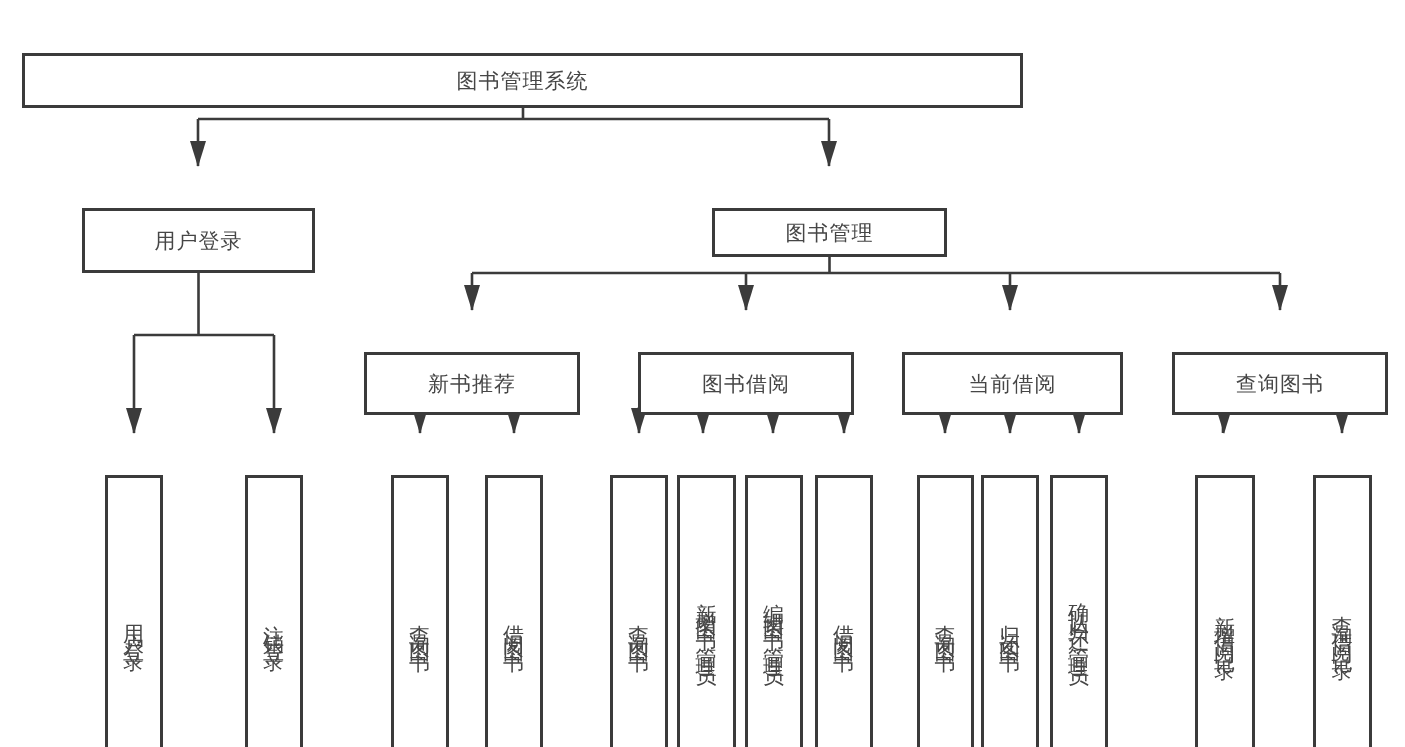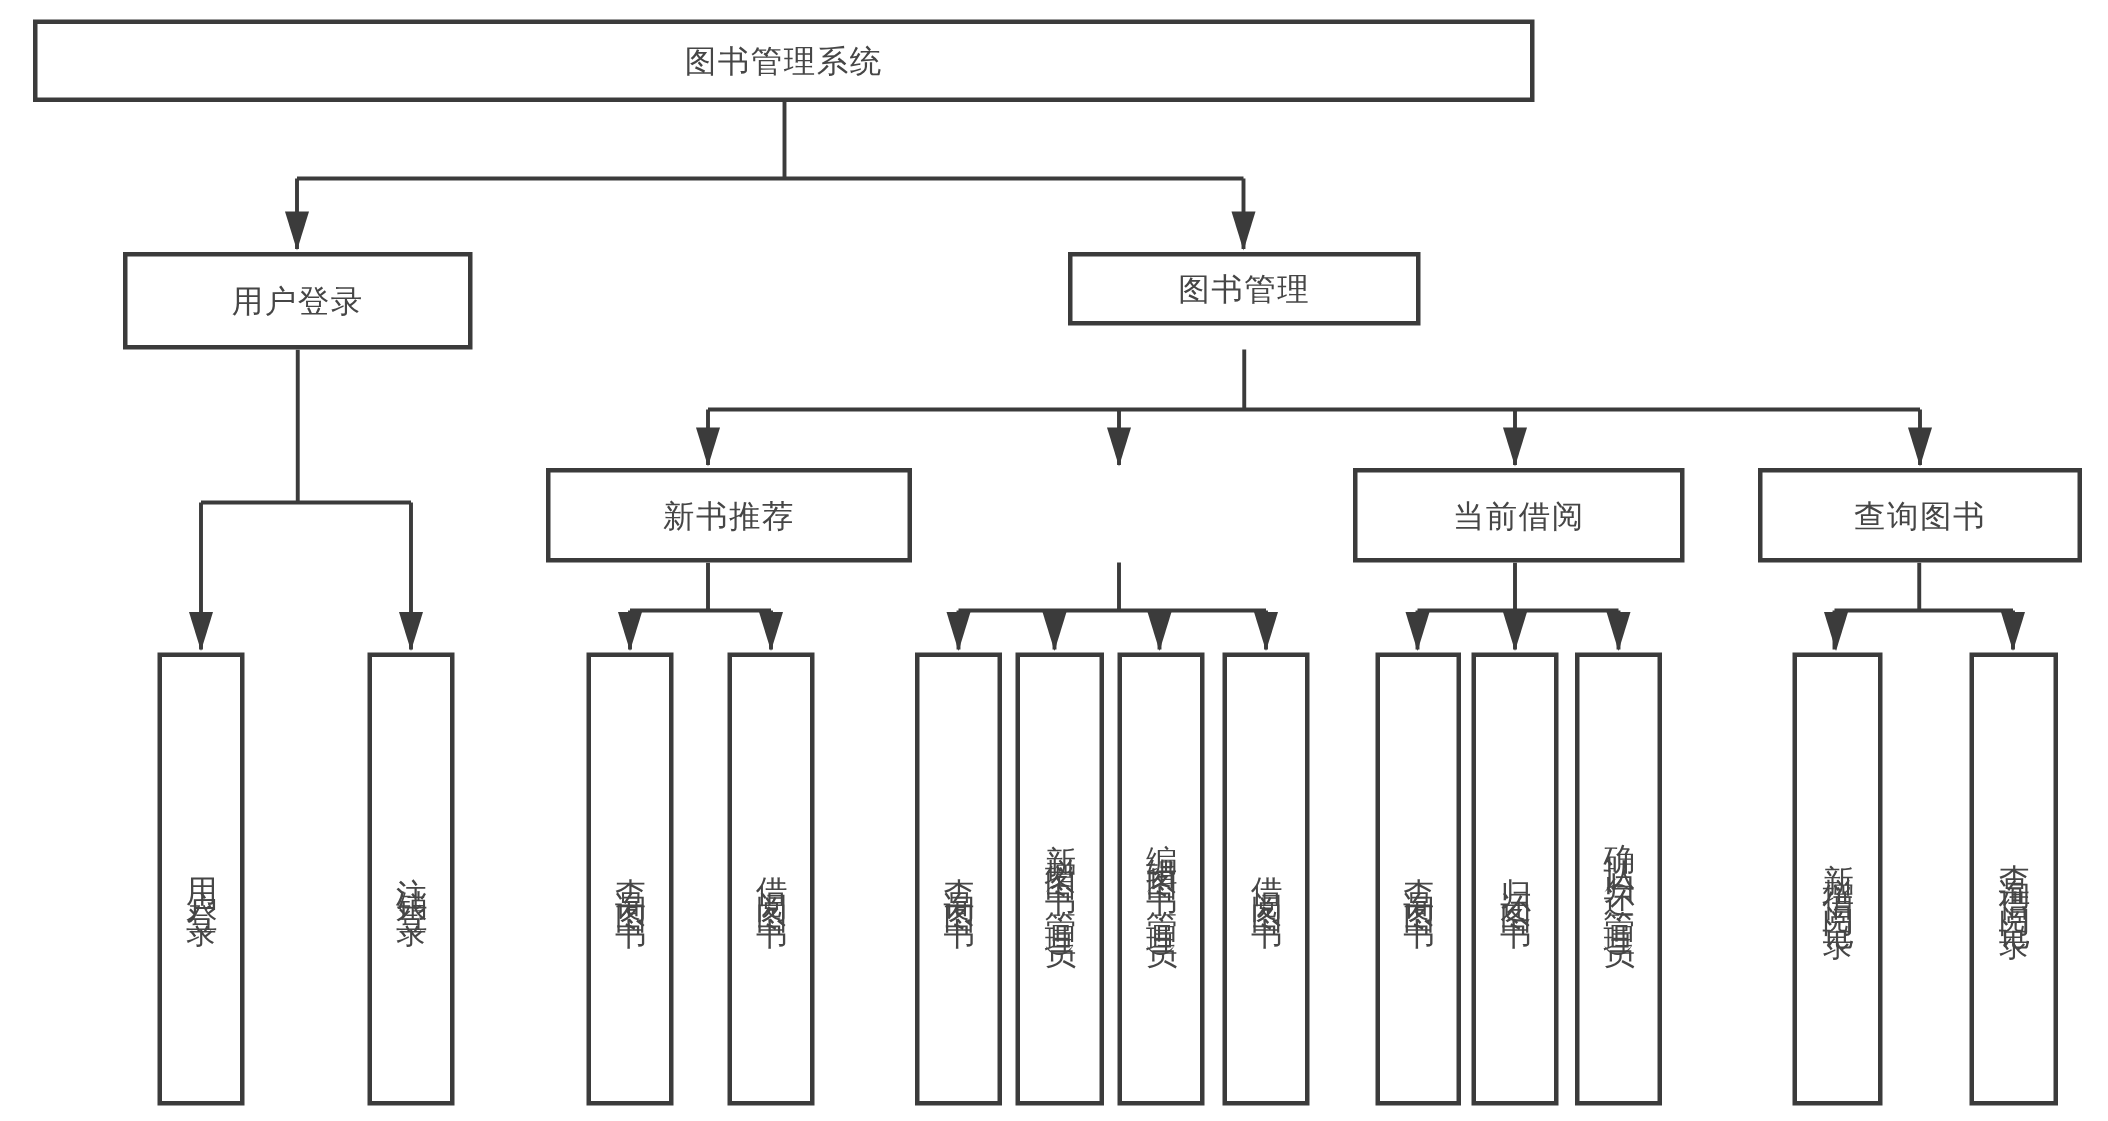--- a/index.html
+++ b/index.html
@@ -27,31 +27,32 @@
   }
   .box {
     position: absolute;
     box-sizing: border-box;
     border: 3px solid #3b3b3b;
     background: #ffffff;
     display: flex;
     align-items: center;
     justify-content: center;
     color: #464646;
+    margin-top: 40px;
   }
   .hbox {
     font-size: 21px;
     letter-spacing: 1px;
     white-space: nowrap;
   }
   .root-box  { left: 22px;  top: 13px;  width: 1001px; height: 55px; }
   .l1-login  { left: 82px;  top: 168px; width: 233px;  height: 65px; }
   .l1-mgmt   { left: 712px; top: 168px; width: 235px;  height: 49px; }
   .l2        { top: 312px; height: 63px; }
-  .l2-newbook{ left: 364px;  width: 244px; text-align: right; }
+  .l2-newbook{ left: 364px;  width: 216px; text-align: right; }
   .l2-borrow { left: 638px;  width: 216px; }
   .l2-current{ left: 902px;  width: 221px; }
   .l2-records{ left: 1172px; width: 216px; }
   .leaf {
     top: 435px;
     height: 302px;
   }
   .vlabel {
     writing-mode: vertical-rl;
     text-orientation: mixed;
@@ -129,20 +130,23 @@
   <div class="box hbox l1-login">
     <span>用户登录</span>
   </div>
   <div class="box hbox l1-mgmt">
     <span>图书管理</span>
   </div>
 
   <div class="box hbox l2 l2-newbook">
     <span>新书推荐</span>
   </div>
+  <div class="box hbox l2 l2-borrow">
+    <span>图书借阅</span>
+  </div>
   <div class="box hbox l2 l2-current">
     <span>当前借阅</span>
   </div>
   <div class="box hbox l2 l2-records">
     <span>查询图书</span>
   </div>
 
   <div class="box leaf lf1">
     <span class="vlabel">用户登录</span>
   </div>

